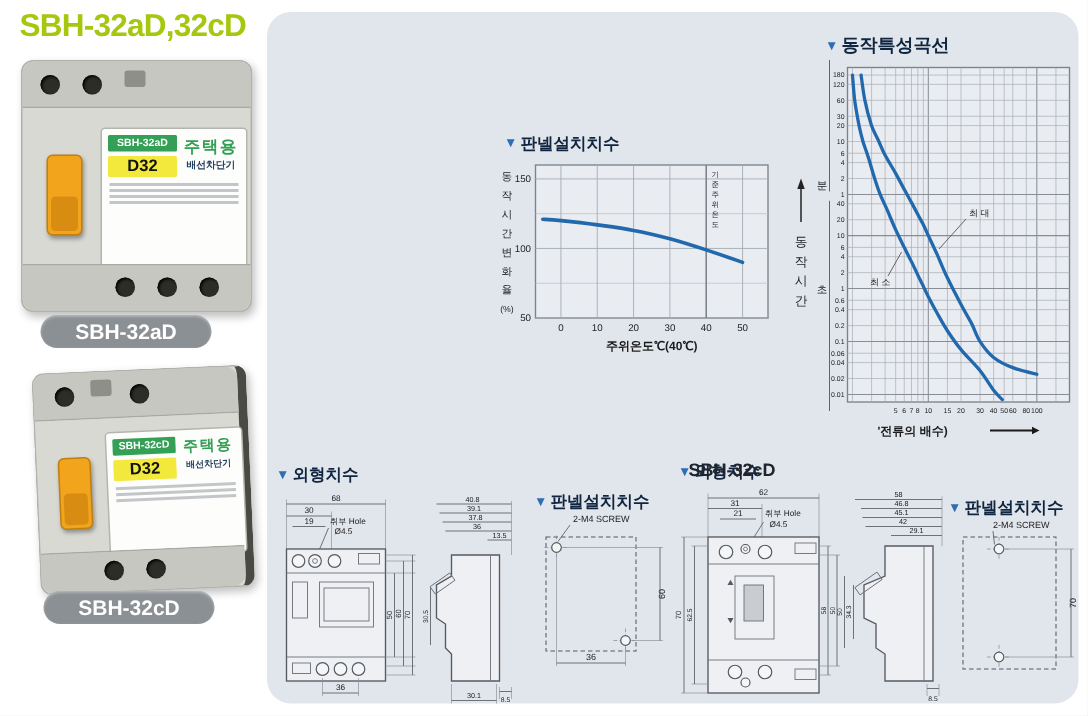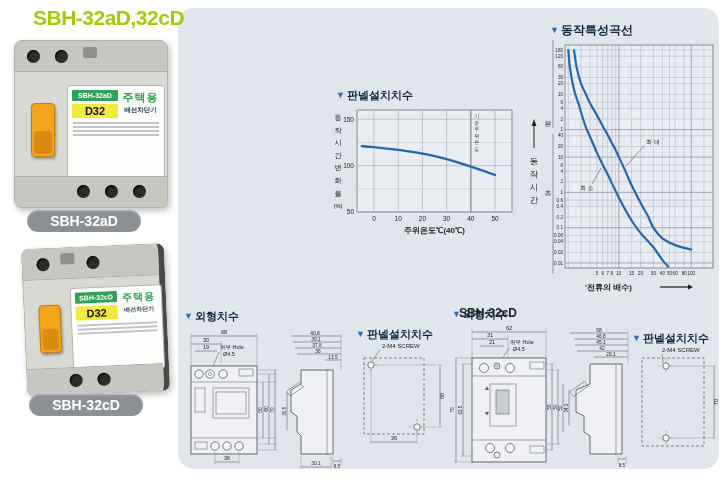--- a/index.html
+++ b/index.html
@@ -4,21 +4,21 @@
 <style>
   html,body{margin:0;padding:0;background:#fff;}
   #page{position:relative;width:725px;height:477px;background:#ffffff;overflow:hidden;
         font-family:"Liberation Sans", sans-serif;}
   .abs{position:absolute;}
 
   
   #panel{left:178px;top:8px;width:541px;height:461px;background:#e1e5ec;border-radius:16px;}
 
   
-  #title{left:13px;top:6px;font-size:21px;font-weight:bold;color:#a5c70f;letter-spacing:-0.5px;margin-left:20px;}
+  #title{left:13px;top:6px;font-size:21px;font-weight:bold;color:#a5c70f;letter-spacing:-0.5px;}
 
   
   .breaker{background:#d9d9d4;border:1px solid #b2b2ac;border-radius:8px;
            box-shadow:2px 3px 6px rgba(0,0,0,.25);}
   .bk-top,.bk-bottom{position:absolute;left:0;width:100%;height:30px;background:#c7c7c1;}
   .bk-top{top:0;border-radius:8px 8px 0 0;border-bottom:1px solid #a9a9a3;}
   .bk-bottom{bottom:0;border-radius:0 0 8px 8px;border-top:1px solid #a9a9a3;}
   .hole{position:absolute;width:13px;height:13px;border-radius:50%;background:#2c2c28;
         box-shadow:inset 1px 1px 2px #000;}
   .slot{position:absolute;width:14px;height:11px;background:#8f8f89;border-radius:2px;}

